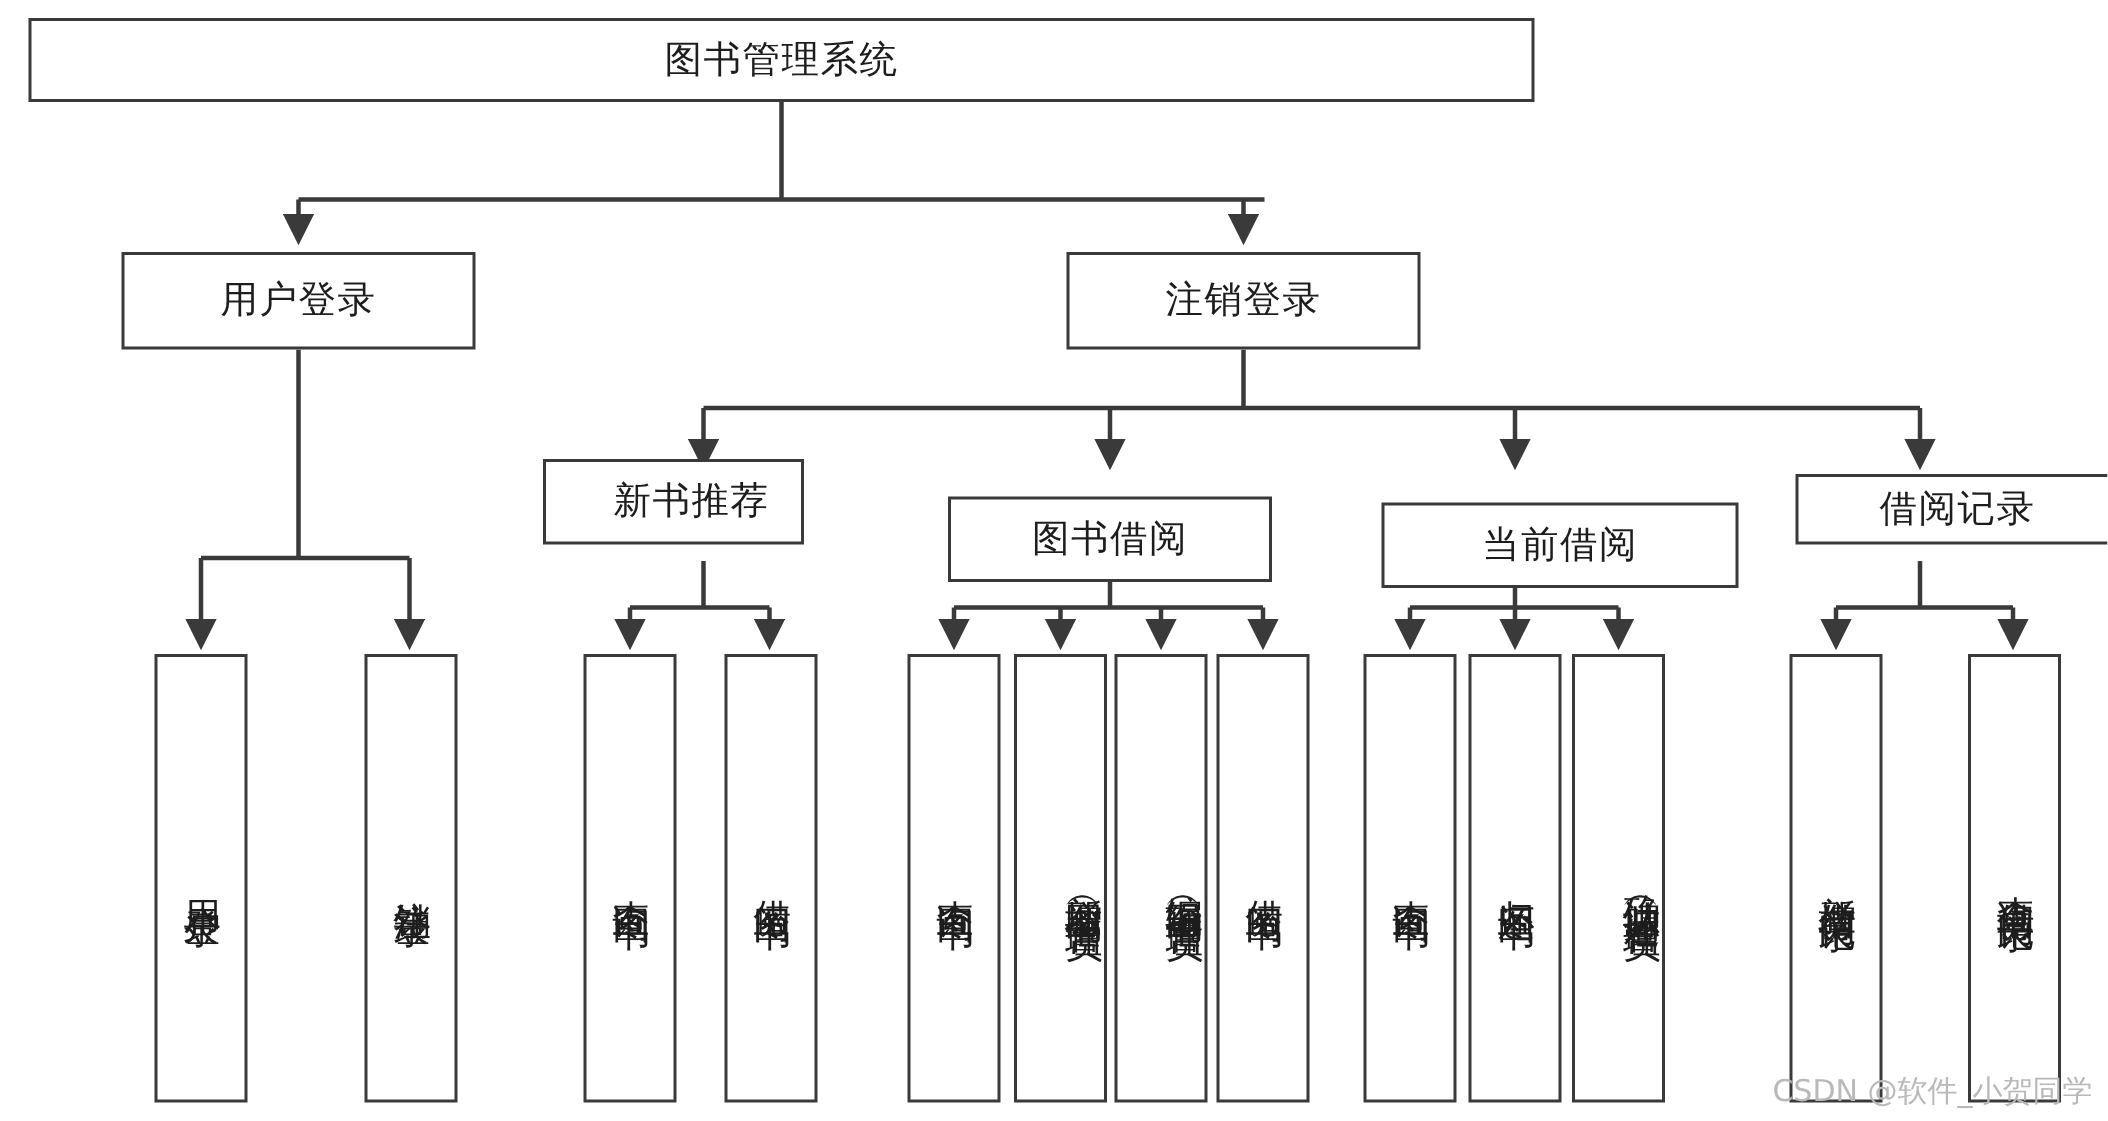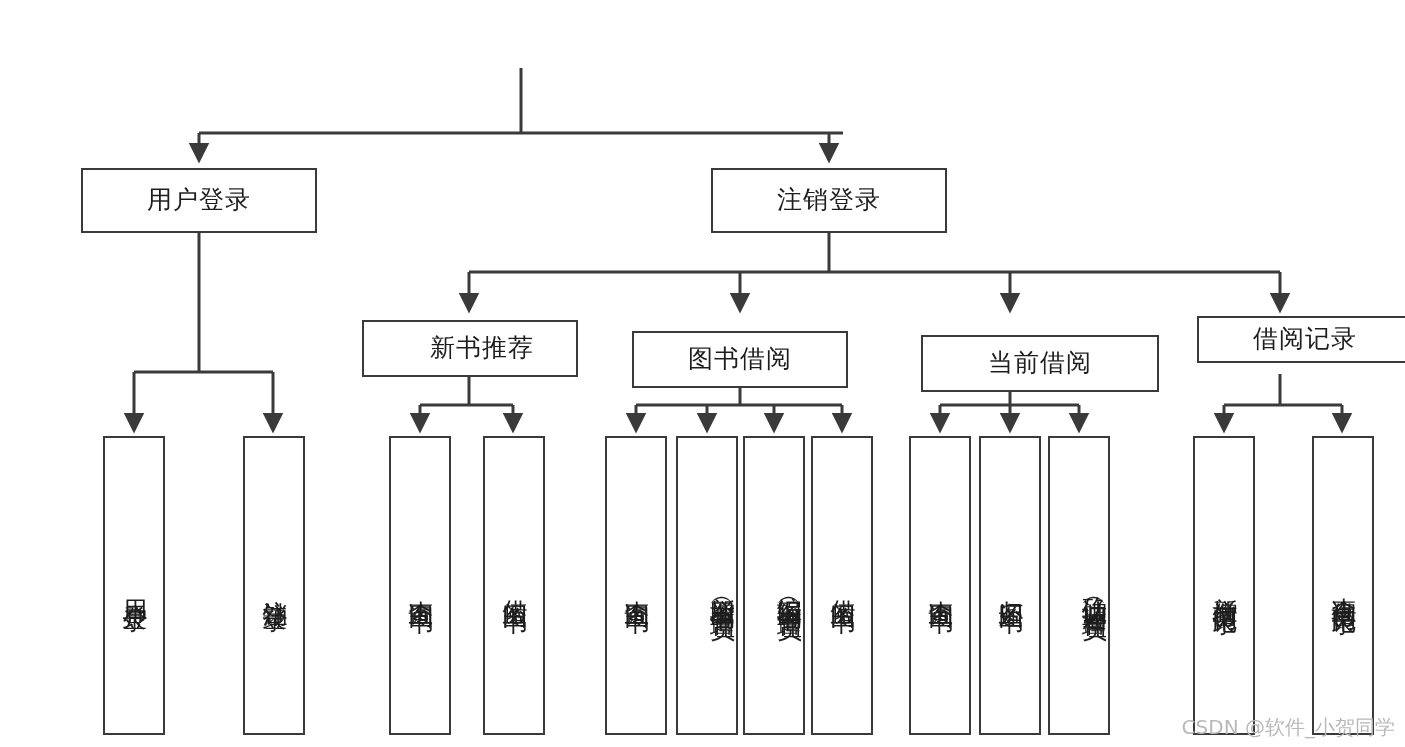--- a/index.html
+++ b/index.html
@@ -111,25 +111,26 @@
       <path d="M 1010 405 L 1010 430" marker-end="url(#arrow)"></path>
       <path d="M 1079 405 L 1079 430" marker-end="url(#arrow)"></path>
 
       <path d="M 1280 374 L 1280 405"></path>
       <path d="M 1224 405 L 1342 405"></path>
       <path d="M 1224 405 L 1224 430" marker-end="url(#arrow)"></path>
       <path d="M 1342 405 L 1342 430" marker-end="url(#arrow)"></path>
     </g>
   </svg>
 
+  <div class="node horizontal" style="left:19px; top:12px; width:1004px; height:56px;">图书管理系统</div>
 
   <div class="node horizontal" style="left:81px; top:168px; width:236px; height:65px;">用户登录</div>
   <div class="node horizontal" style="left:711px; top:168px; width:236px; height:65px;">注销登录</div>
 
-  <div class="node horizontal" style="left:362px; top:320px; width:216px; height:57px;padding-left:24px;">新书推荐</div>
+  <div class="node horizontal" style="left:362px; top:306px; width:174px; height:57px;padding-left:24px;">新书推荐</div>
   <div class="node horizontal" style="left:632px; top:331px; width:216px; height:57px;">图书借阅</div>
   <div class="node horizontal" style="left:902px; top:335px; width:238px; height:57px;margin-left:19px;">当前借阅</div>
   <div class="node horizontal" style="left:1172px; top:316px; width:216px; height:47px;margin-left:25px;">借阅记录</div>
 
   <div class="node vertical mid" style="left:103px; top:436px; width:62px; height:299px;">用户登录</div>
   <div class="node vertical mid" style="left:243px; top:436px; width:62px; height:299px;">注销登录</div>
 
   <div class="node vertical mid" style="left:389px; top:436px; width:62px; height:299px;">查询图书</div>
   <div class="node vertical mid" style="left:483px; top:436px; width:62px; height:299px;">借阅图书</div>
 

